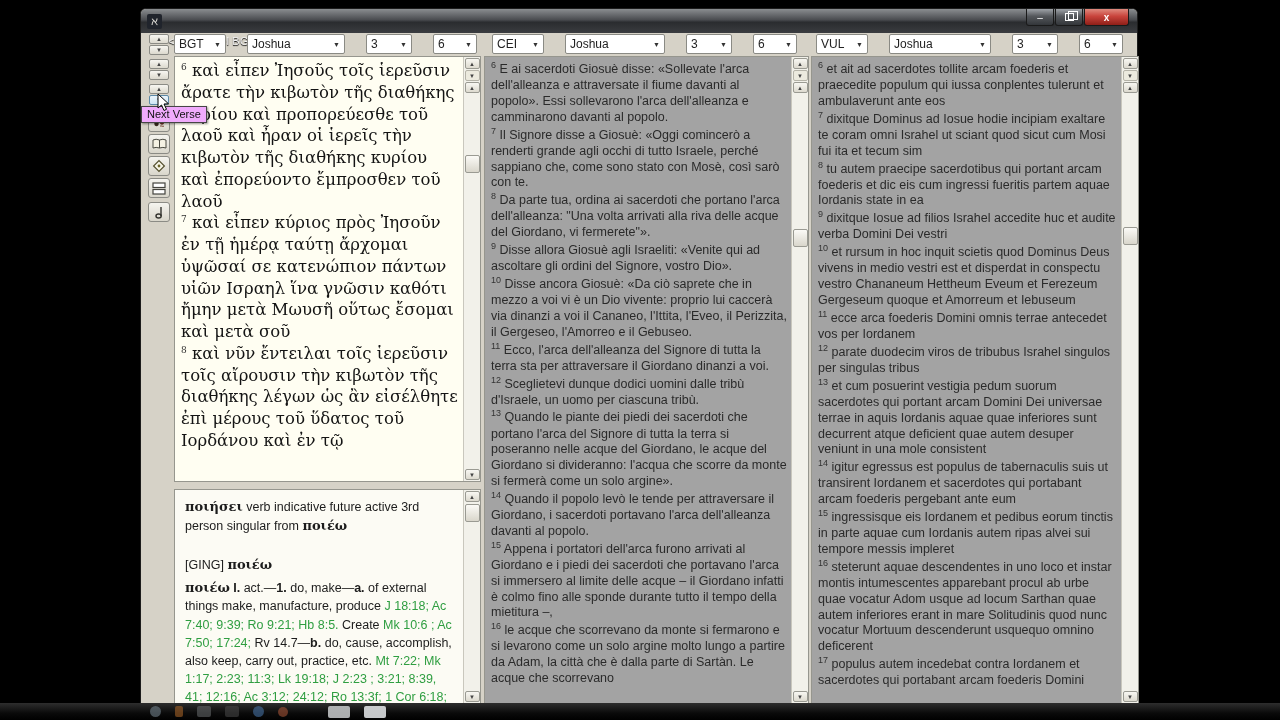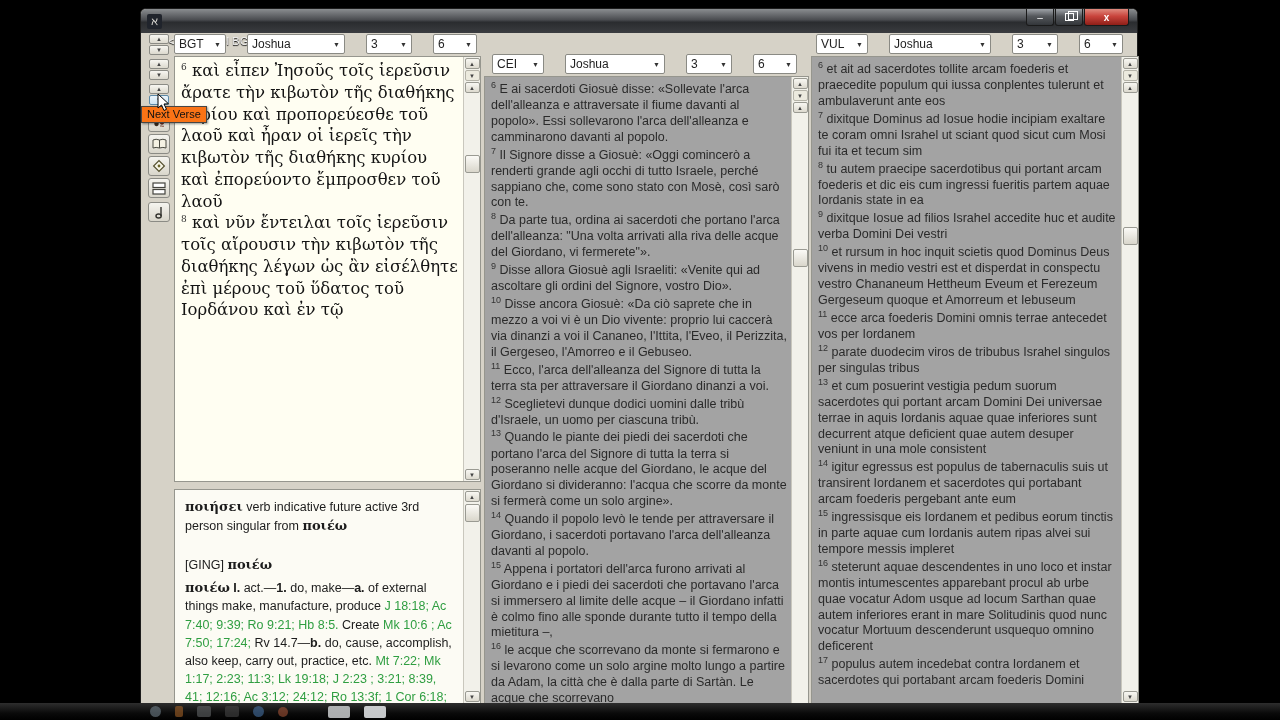--- a/index.html
+++ b/index.html
@@ -41,29 +41,29 @@
   .spinner { position:absolute; left:2px; width:20px; height:22px; }
   .spinbtn { width:20px; height:10px; margin-bottom:1px; background:linear-gradient(#f7f6f1,#dcd9ce);
              border:1px solid #8b8b85; border-radius:2px; font-size:6px; color:#444;
              display:flex; align-items:center; justify-content:center; line-height:1; }
   .spinbtn.hovered { background:linear-gradient(#eaf4fb,#cfe6f5); border-color:#5c89a8; }
   .toolbtn { position:absolute; left:1px; width:22px; height:20px;
              background:linear-gradient(#f5f4ef,#d9d6cb); border:1px solid #8b8b85;
              border-radius:3px; display:flex; align-items:center; justify-content:center; }
 
   
-  #tooltip { position:absolute; left:0px; top:97px; background:#f97316; border:1px solid #464646;
+  #tooltip { position:absolute; left:0px; top:97px; background:#f0abfc; border:1px solid #464646;
              font-size:11px; color:#111; padding:1px 5px 2px; white-space:nowrap; z-index:60;
              box-shadow:1px 1px 2px rgba(0,0,0,.4); }
   #cursor { position:absolute; left:16px; top:84px; z-index:70; }
 
   
   .col { position:absolute; top:25px; }
   #col1 { left:33px;  width:307px; }
-  #col2 { left:343px; width:325px;margin-top:20px; }
+  #col2 { left:343px; width:325px; }
   #col3 { left:670px; width:328px; }
   .controls { display:flex; gap:21px; height:20px; }
   .textarea { position:absolute; left:0; right:0; background:#a3a3a3; border:1px solid #96968e;
               overflow:hidden; }
   .text-inner { position:absolute; left:0; top:0; right:17px; bottom:0; overflow:hidden;
                 padding:3px 4px 0 6px; }
   #col1 .textarea { top:22px; height:426px; background:#fffef2; }
   #col2 .textarea, #col3 .textarea { top:22px; height:648px; }
   .verse { margin:0; }
   .verse sup { font-size:9px; color:#333; }
@@ -186,20 +186,21 @@
             <span class="arr">▼</span>
           </div>
         <div class="combo" style="width:44px">
             <span>6</span>
             <span class="arr">▼</span>
           </div>
       </div>
       <div class="textarea">
         <div class="text-inner">
             <div class="verse"><sup>6</sup> καὶ εἶπεν Ἰησοῦς τοῖς ἱερεῦσιν ἄρατε τὴν κιβωτὸν τῆς διαθήκης κυρίου καὶ προπορεύεσθε τοῦ λαοῦ καὶ ἦραν οἱ ἱερεῖς τὴν κιβωτὸν τῆς διαθήκης κυρίου καὶ ἐπορεύοντο ἔμπροσθεν τοῦ λαοῦ</div>
+            <div class="verse"><sup>7</sup> καὶ εἶπεν κύριος πρὸς Ἰησοῦν ἐν τῇ ἡμέρᾳ ταύτῃ ἄρχομαι ὑψῶσαί σε κατενώπιον πάντων υἱῶν Ισραηλ ἵνα γνῶσιν καθότι ἤμην μετὰ Μωυσῆ οὕτως ἔσομαι καὶ μετὰ σοῦ</div>
             <div class="verse"><sup>8</sup> καὶ νῦν ἔντειλαι τοῖς ἱερεῦσιν τοῖς αἴρουσιν τὴν κιβωτὸν τῆς διαθήκης λέγων ὡς ἂν εἰσέλθητε ἐπὶ μέρους τοῦ ὕδατος τοῦ Ιορδάνου καὶ ἐν τῷ</div>
           </div>
         <div class="vscroll">
           <div class="sbtn">▲</div>
           <div class="sbtn flat">▼</div>
           <div class="sbtn">▲</div>
           <div class="sthumb" style="top:98px"></div>
           <div class="sbtn bottom">▼</div>
         </div>
       </div>

